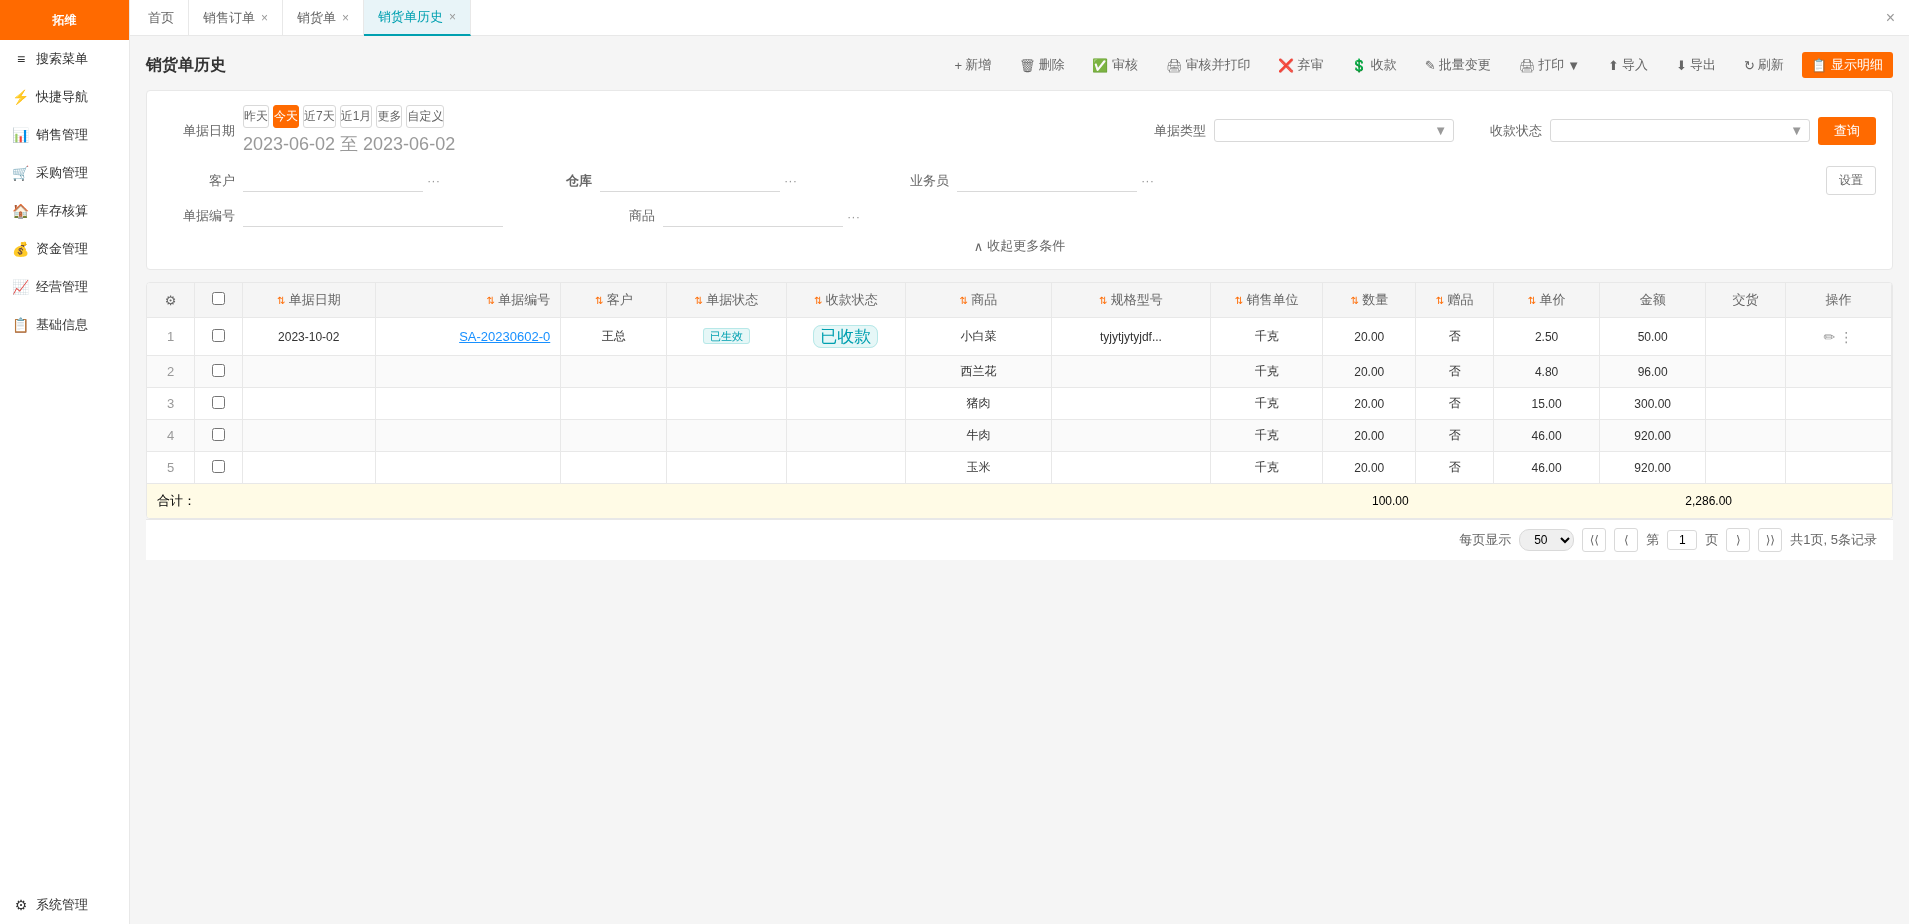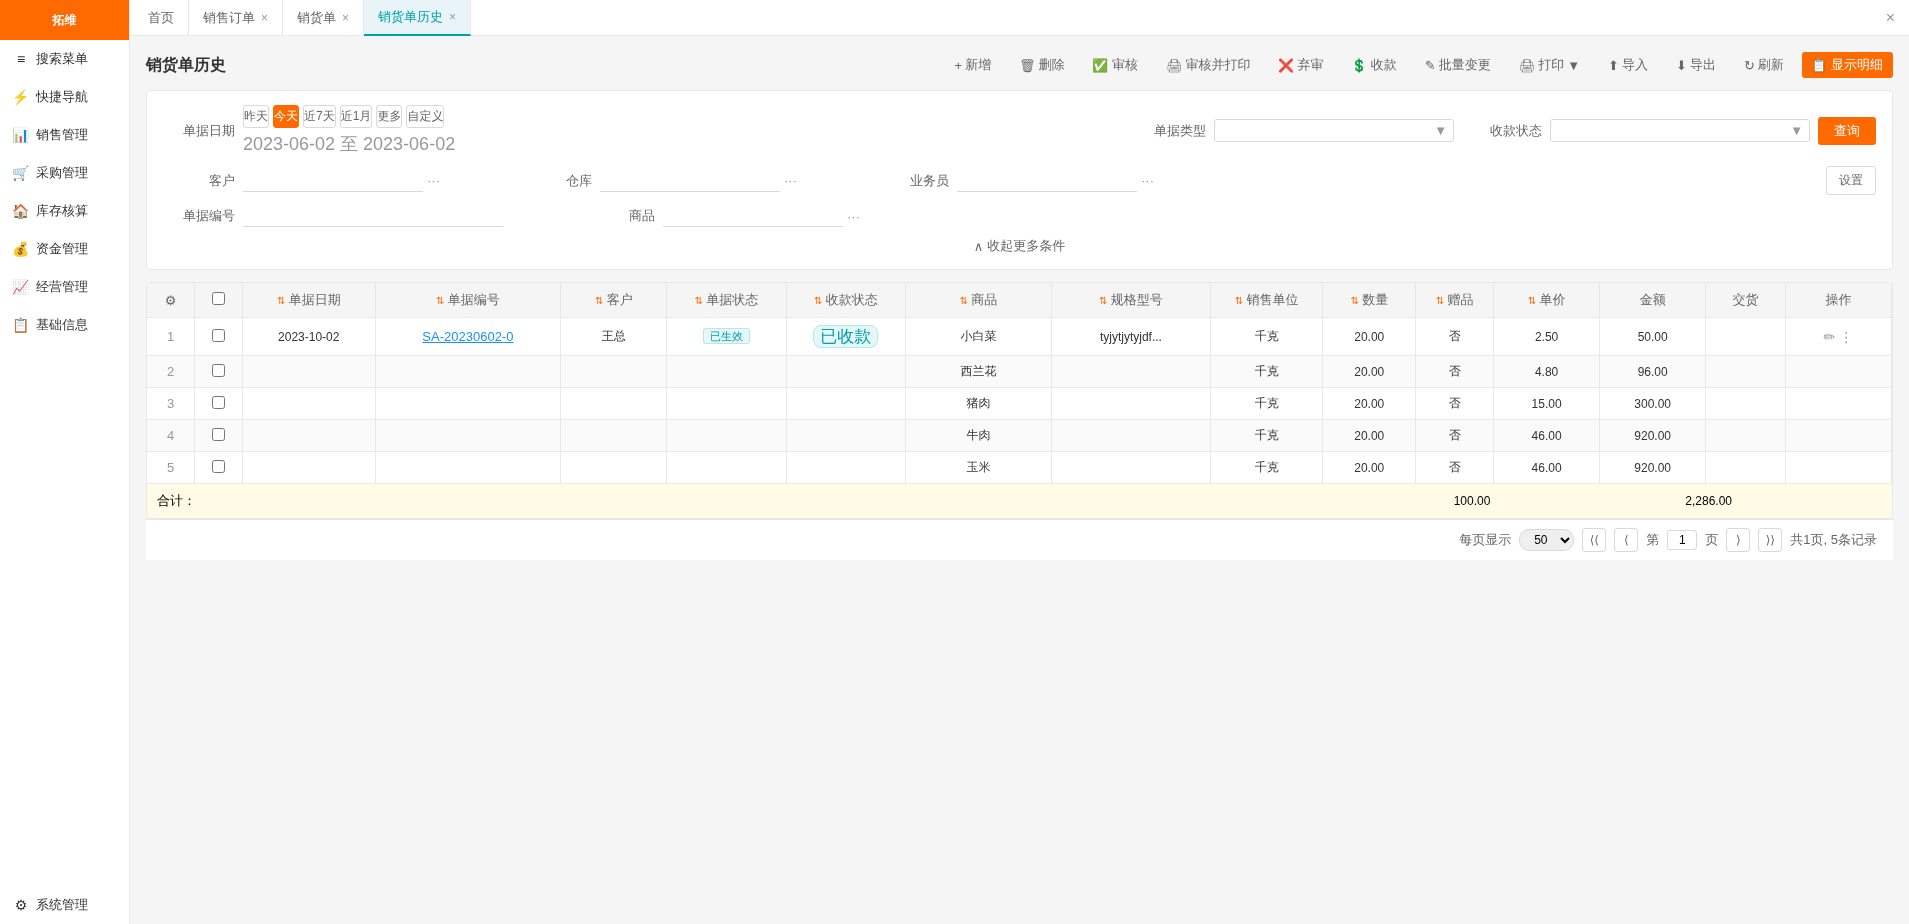--- a/index.html
+++ b/index.html
@@ -63,21 +63,21 @@
     
     .table-footer { background: #fffbe6; border-top: 1px solid #e8e8e8; padding: 8px 10px; display: flex; align-items: center; }
     .pagination-bar { display: flex; align-items: center; justify-content: flex-end; padding: 8px 16px; background: #fff; border-top: 1px solid #e8e8e8; gap: 8px; font-size: 12px; color: #666; }
     .page-size-select { border: 1px solid #d9d9d9; border-radius: 10px; padding: 2px 6px; font-size: 12px; text-align: center; }
     .page-btn { border: 1px solid #d9d9d9; background: #fff; width: 24px; height: 24px; display: inline-flex; align-items: center; justify-content: center; cursor: pointer; border-radius: 3px; color: #666; font-size: 12px; }
     .page-input { border: 1px solid #d9d9d9; border-radius: 3px; width: 30px; text-align: center; padding: 2px 4px; font-size: 12px; }
 
     .col-settings { width: 36px; }
     .col-check { width: 36px; }
     .col-date { width: 100px; }
-    .col-num { width: 140px; }
+    .col-num { width: 140px; text-align: right; }
     .col-customer { width: 80px; }
     .col-status { width: 90px; }
     .col-pay { width: 90px; }
     .col-goods { width: 110px; }
     .col-spec { width: 120px; }
     .col-unit { width: 80px; }
     .col-qty { width: 70px; }
     .col-gift { width: 50px; }
     .col-price { width: 80px; }
     .col-amount { width: 80px; }
@@ -239,21 +239,21 @@
         <div style="margin-left:8px;">
           <button style="background:#ff6a00;color:#fff;border:none;border-radius:3px;padding:5px 16px;cursor:pointer;font-size:13px;">查询</button>
         </div>
       </div>
 
       <div class="filter-row">
         <div class="filter-label">客户</div>
         <input class="filter-input" style="width: 180px;">
         <span class="filter-dots">···</span>
 
-        <div class="filter-label" style="margin-left:80px;">仓库</div>
+        <div class="filter-label" style="margin-left:80px;font-weight:bold;">仓库</div>
         <input class="filter-input" style="width: 180px;">
         <span class="filter-dots">···</span>
 
         <div class="filter-label" style="margin-left:80px;">业务员</div>
         <input class="filter-input" style="width: 180px;">
         <span class="filter-dots">···</span>
 
         <button style="background:#fff;color:#666;border:1px solid #d9d9d9;border-radius:3px;padding:5px 12px;cursor:pointer;font-size:12px;margin-left:auto;">设置</button>
       </div>
 
@@ -429,21 +429,21 @@
       <td class="col-amount">920.00</td>
       <td class="col-trade"></td>
       <td class="col-action"></td>
     </tr>
           </tbody>
       </table>
 
       <div class="table-footer">
         <span>合计：</span>
         <span style="flex:1;"></span>
-        <span style="width:210px;text-align:center;padding-right:10px;font-size:12px;">100.00</span>
+        <span style="width:210px;text-align:left;padding-right:10px;font-size:12px;">100.00</span>
         <span style="width:160px;text-align:right;padding-right:10px;font-size:12px;">2,286.00</span>
         <span style="width:140px;"></span>
       </div>
     </div>
 
     <div class="pagination-bar">
       <span>每页显示</span>
       <select class="page-size-select">
         <option>50</option>
         <option>100</option>

